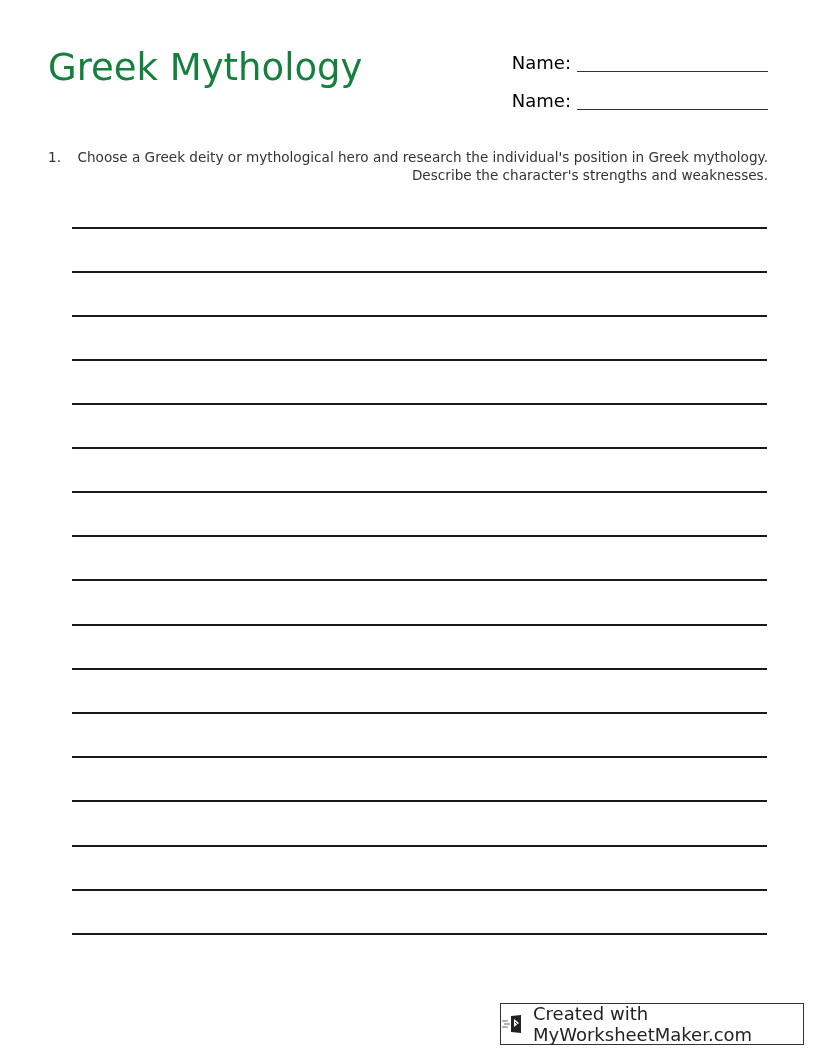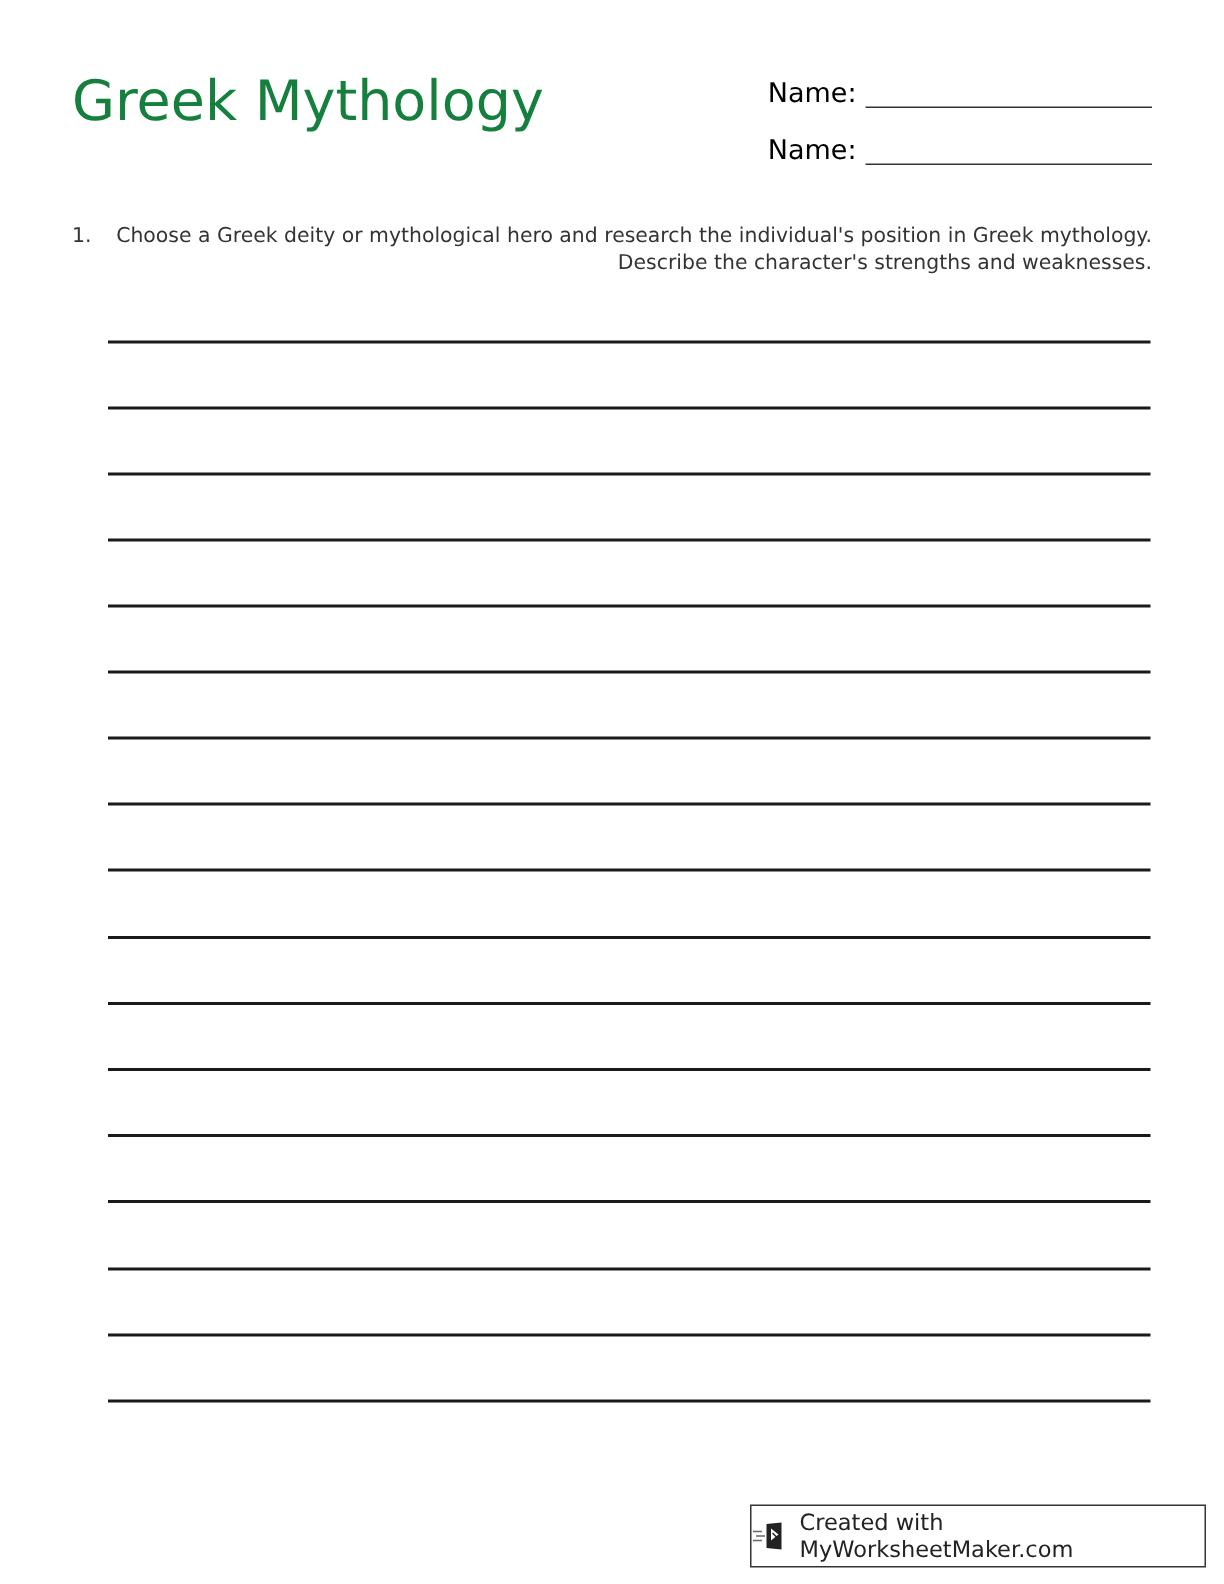--- a/index.html
+++ b/index.html
@@ -9,21 +9,21 @@
   .field { position: absolute; right: 48px; display: flex; align-items: flex-end; }
   .field-label { font-size: 18px; color: #000000; margin-right: 6px; text-align: right; }
   .field-line { width: 191px; border-bottom: 1.5px solid #333; height: 1px; margin-bottom: 1px; }
   .name-field { top: 52px; }
   .date-field { top: 90px; }
   .question { position: absolute; left: 48px; top: 148px; width: 720px; font-size: 13.6px; line-height: 18px; color: #333; display: flex; }
   .q-num { width: 22px; flex: none; }
   .q-text { flex: 1; text-align: right; }
   .answer-line { position: absolute; left: 72px; width: 695px; height: 2px; background: #1a1a1a; }
   .footer-badge { position: absolute; left: 500px; top: 1003px; width: 304px; height: 42px; border: 1.5px solid #333; box-sizing: border-box; display: flex; align-items: center; justify-content: center; }
-  .footer-text { font-size: 15px; color: #222; margin-left: 6px; }
+  .footer-text { font-size: 18px; color: #222; margin-left: 6px; }
   .logo { width: 26px; height: 20px; display: inline-block; }
 </style>
 </head>
 <body>
 
 <h1 class="title">Greek Mythology</h1>
 
 <div class="field name-field">
   <span class="field-label">Name:</span>
   <span class="field-line"></span>

